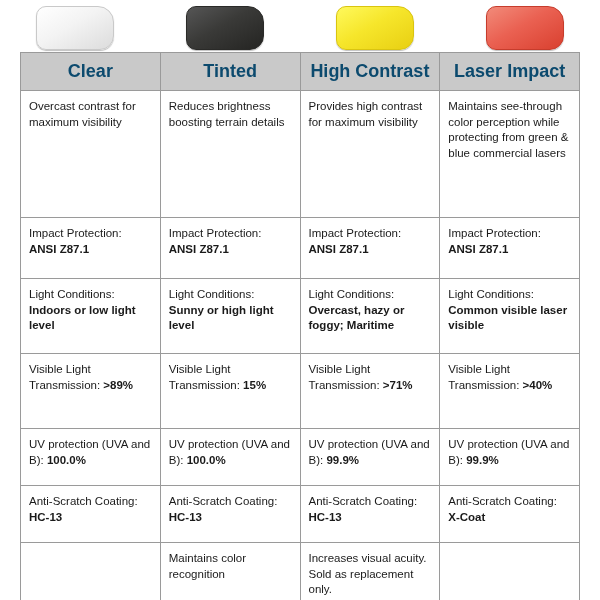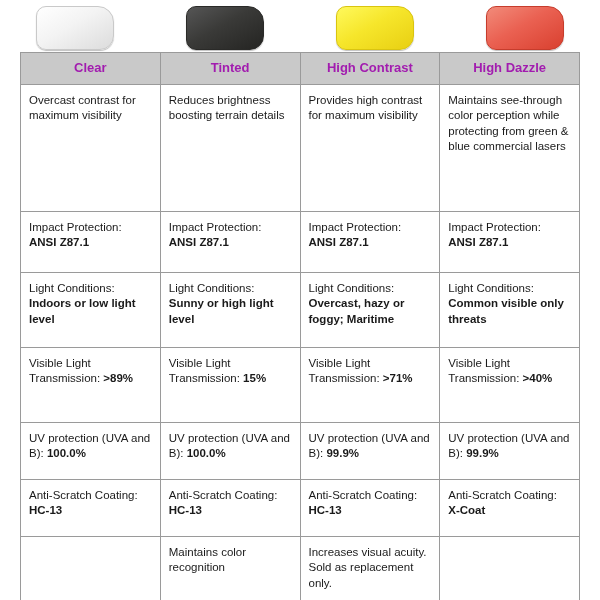--- a/index.html
+++ b/index.html
@@ -70,24 +70,24 @@
   table.spec th, table.spec td {
     border: 1px solid #9a9a9a;
     vertical-align: top;
     padding: 8px 8px 10px 8px;
     font-size: 11.5px;
     line-height: 1.35;
   }
   table.spec thead th {
     background: #c9c9c9;
     text-align: center;
-    font-size: 13px;
+    font-size: 18px;
     font-weight: bold;
     padding: 6px 4px 7px 4px;
-    color: #a21caf;
+    color: #0c4a6e;
     vertical-align: middle;
   }
   td.cell {
     height: auto;
   }
   .bold {
     font-weight: bold;
   }
   .r-desc td { height: 108px; }
   .r-impact td { height: 42px; }
@@ -117,21 +117,21 @@
       <div class="lens laser-dazzle"></div>
     </div>
   </div>
 
   <table class="spec">
     <thead>
       <tr>
         <th>Clear</th>
         <th>Tinted</th>
         <th>High Contrast</th>
-        <th>High Dazzle</th>
+        <th>Laser Impact</th>
       </tr>
     </thead>
     <tbody>
 
       <tr class="r-desc">
         <td class="cell">Overcast contrast for maximum visibility</td>
         <td class="cell">Reduces brightness boosting terrain details</td>
         <td class="cell">Provides high contrast for maximum visibility</td>
         <td class="cell">Maintains see-through color perception while protecting from green &amp; blue commercial lasers</td>
       </tr>
@@ -164,21 +164,21 @@
         <td class="cell">
           <span>Light Conditions: </span>
           <span class="bold">Sunny or high light level</span>
         </td>
         <td class="cell">
           <span>Light Conditions: </span>
           <span class="bold">Overcast, hazy or foggy; Maritime</span>
         </td>
         <td class="cell">
           <span>Light Conditions: </span>
-          <span class="bold">Common visible only threats</span>
+          <span class="bold">Common visible laser visible</span>
         </td>
       </tr>
 
       <tr class="r-vlt">
         <td class="cell">
           <span>Visible Light Transmission: </span>
           <span class="bold">&gt;89%</span>
         </td>
         <td class="cell">
           <span>Visible Light Transmission: </span>

